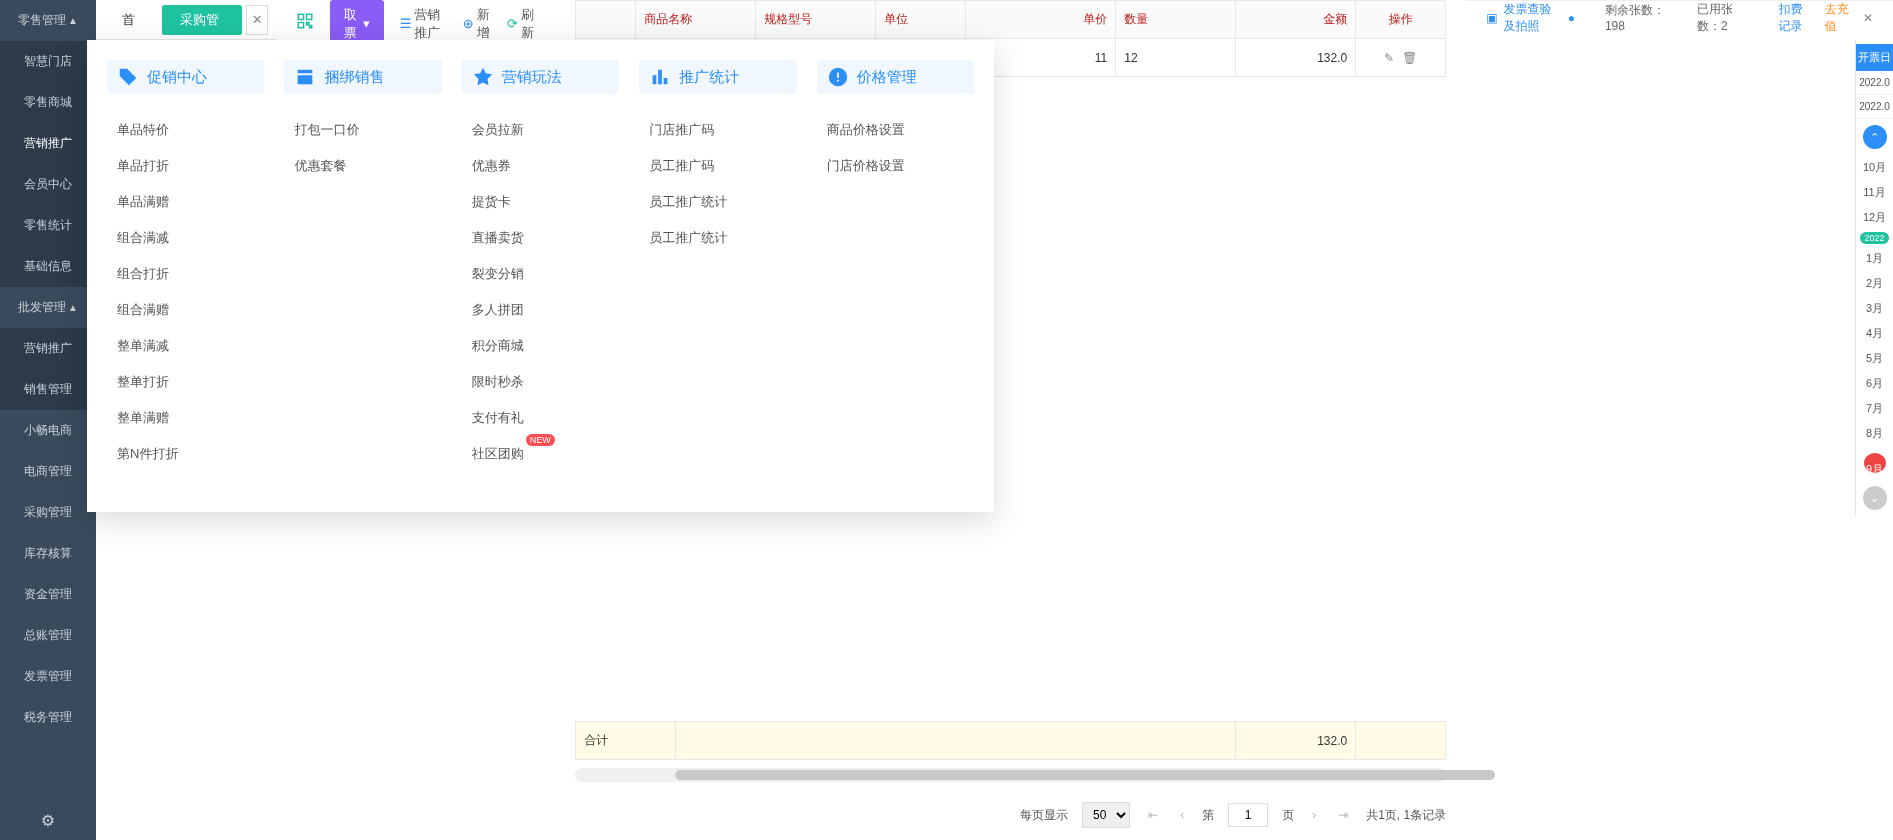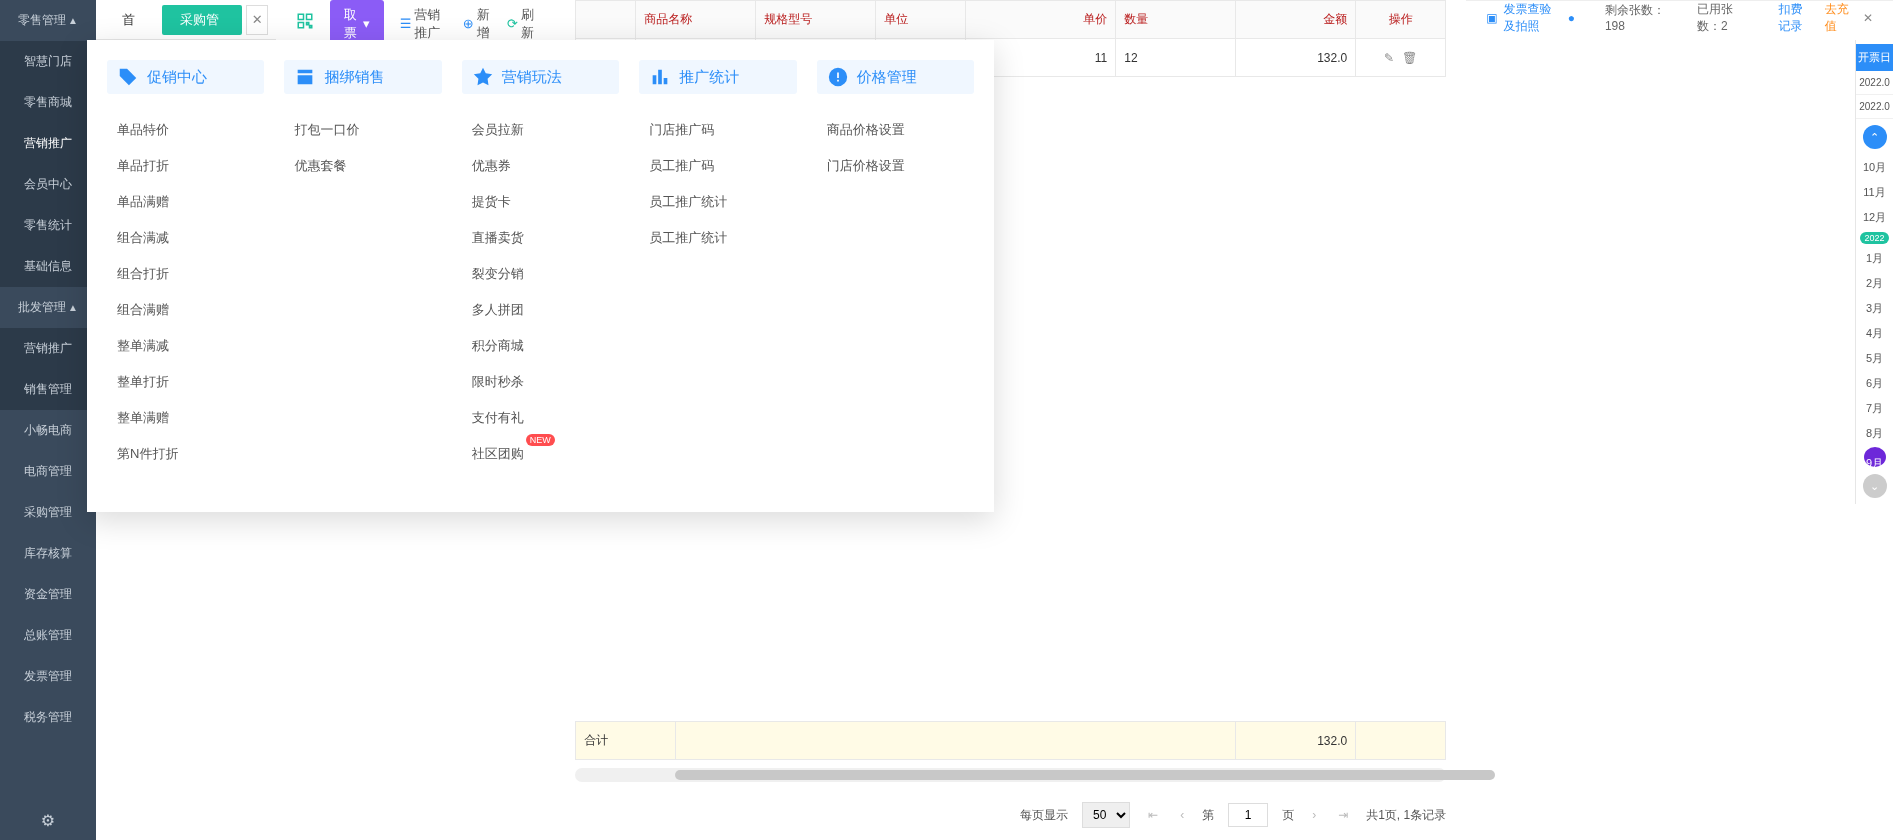--- a/index.html
+++ b/index.html
@@ -70,21 +70,21 @@
 .link-blue { color: #2c8ef8; cursor: pointer; }
 .link-orange { color: #ff8c1a; cursor: pointer; }
 .close-x { color: #888; cursor: pointer; }
 
 
 .rail { position: absolute; right: 0; top: 40px; width: 38px; background: #fff; border-left: 1px solid #e6e6e6; display: flex; flex-direction: column; align-items: center; padding-top: 4px; z-index: 30; font-size: 11px; }
 .rail-btn-top { background: #2c8ef8; color: #fff; font-size: 11px; padding: 6px 2px; writing-mode: horizontal-tb; text-align: center; width: 100%; cursor: pointer; }
 .rail-year { font-size: 10px; color: #555; padding: 6px 0; border-bottom: 1px solid #f0f0f0; width: 100%; text-align: center; cursor: pointer; }
 .rail-scroll { width: 24px; height: 24px; border-radius: 50%; background: #2c8ef8; color: #fff; display: flex; align-items: center; justify-content: center; margin: 6px 0; cursor: pointer; font-size: 11px; }
 .rail-month { padding: 5px 0; width: 100%; text-align: center; color: #555; cursor: pointer; }
-.rail-month.current { background: #6d28d9; color: #fff; border-radius: 50%; width: 22px; height: 20px; line-height: 22px; margin: 1px auto; }
+.rail-month.current { background: #ef4444; color: #fff; border-radius: 50%; width: 22px; height: 20px; line-height: 22px; margin: 7px auto; }
 .rail-badge { background: #1fc3a0; color: #fff; font-size: 9px; padding: 1px 4px; border-radius: 7px; margin: 2px 0; }
 </style>
 </head>
 <body>
 
 <div class="app">
 
   <div class="sidebar">
     <div class="sidebar-item"><span>零售管理</span><span class="arrow">▲</span></div>
     <div class="sidebar-sub">

